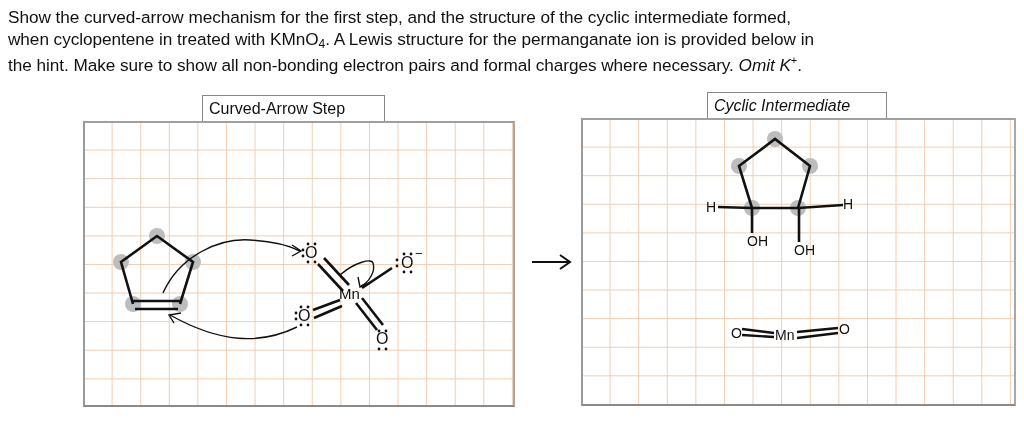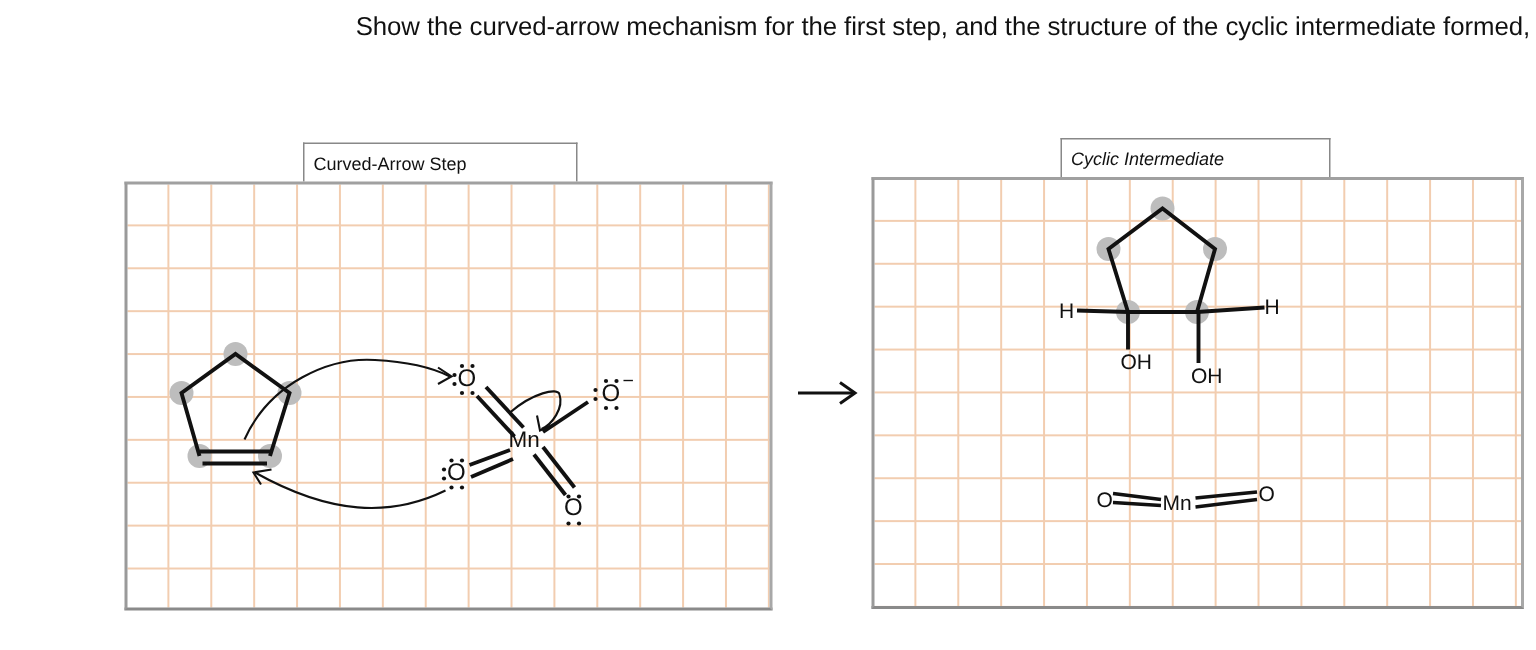--- a/index.html
+++ b/index.html
@@ -1,43 +1,45 @@
 <!DOCTYPE html>
 <html><head>
 <meta charset="utf-8">
 <style>
   html, body { margin:0; padding:0; background:#ffffff; }
   body { width:1024px; height:433px; position:relative; overflow:hidden;
          font-family:"Liberation Sans", sans-serif; color:#111; }
-  .question { position:absolute; left:30px; top:6px; width:990px;
-              font-size:17.2px; line-height:22px; letter-spacing:-0.05px;text-align:right; }
+  .question { position:absolute; left:8px; top:6px; width:990px;
+              font-size:17.2px; line-height:22px; letter-spacing:-0.05px; }
   .question .line { display:block; white-space:nowrap; }
   .question .line3 { margin-top:4px; }
   .question sub { font-size:12px; vertical-align:-3px; line-height:0; }
   .question sup { font-size:11px; vertical-align:7px; line-height:0; }
   .tab { position:absolute; background:#fff; border:1px solid #888; border-bottom:none;
-         font-size:12px; line-height:22px; padding:14px 6px; height:38px; box-sizing:border-box;
+         font-size:16px; line-height:22px; padding:14px 6px; height:38px; box-sizing:border-box;
          padding-top:2px; white-space:nowrap; }
   .panel { position:absolute; box-sizing:border-box;
            border-left:2px solid #9a9a9a; border-top:2px solid #a0a0a0;
            border-right:2px solid #a8a8a8; border-bottom:2px solid #8a8a8a;
            background-color:#fff;
            background-image:
              linear-gradient(to right, #f2cdb0 1.4px, transparent 1.4px),
              linear-gradient(to bottom, #f2cdb0 1.4px, transparent 1.4px);
            background-size:28.6px 28.6px;
            background-position:-2px -2px; }
   .canvas { position:absolute; left:0; top:0; }
   .reaction-arrow { position:absolute; }
 </style>
 </head>
 <body>
 
 <div class="question">
   <span class="line">Show the curved-arrow mechanism for the first step, and the structure of the cyclic intermediate formed,</span>
+  <span class="line"><span>when cyclopentene in treated with KMnO</span><sub>4</sub><span>. A Lewis structure for the permanganate ion is provided below in</span></span>
+  <span class="line line3"><span>the hint. Make sure to show all non-bonding electron pairs and formal charges where necessary. </span><i>Omit K</i><sup>+</sup><span>.</span></span>
 </div>
 
 <div class="tab" style="left:202px; top:95px; width:183px;">Curved-Arrow Step</div>
 <div class="panel" style="left:83px; top:121px; width:432px; height:286px;"></div>
 
 <div class="tab" style="left:707px; top:92px; width:180px;font-style:italic;">Cyclic Intermediate</div>
 <div class="panel" style="left:581px; top:118px; width:435px; height:288px;"></div>
 
 <svg class="reaction-arrow" style="left:528px; top:250px;" width="48" height="24">
   <line x1="4" y1="12" x2="42" y2="12" stroke="#111" stroke-width="2"></line>

